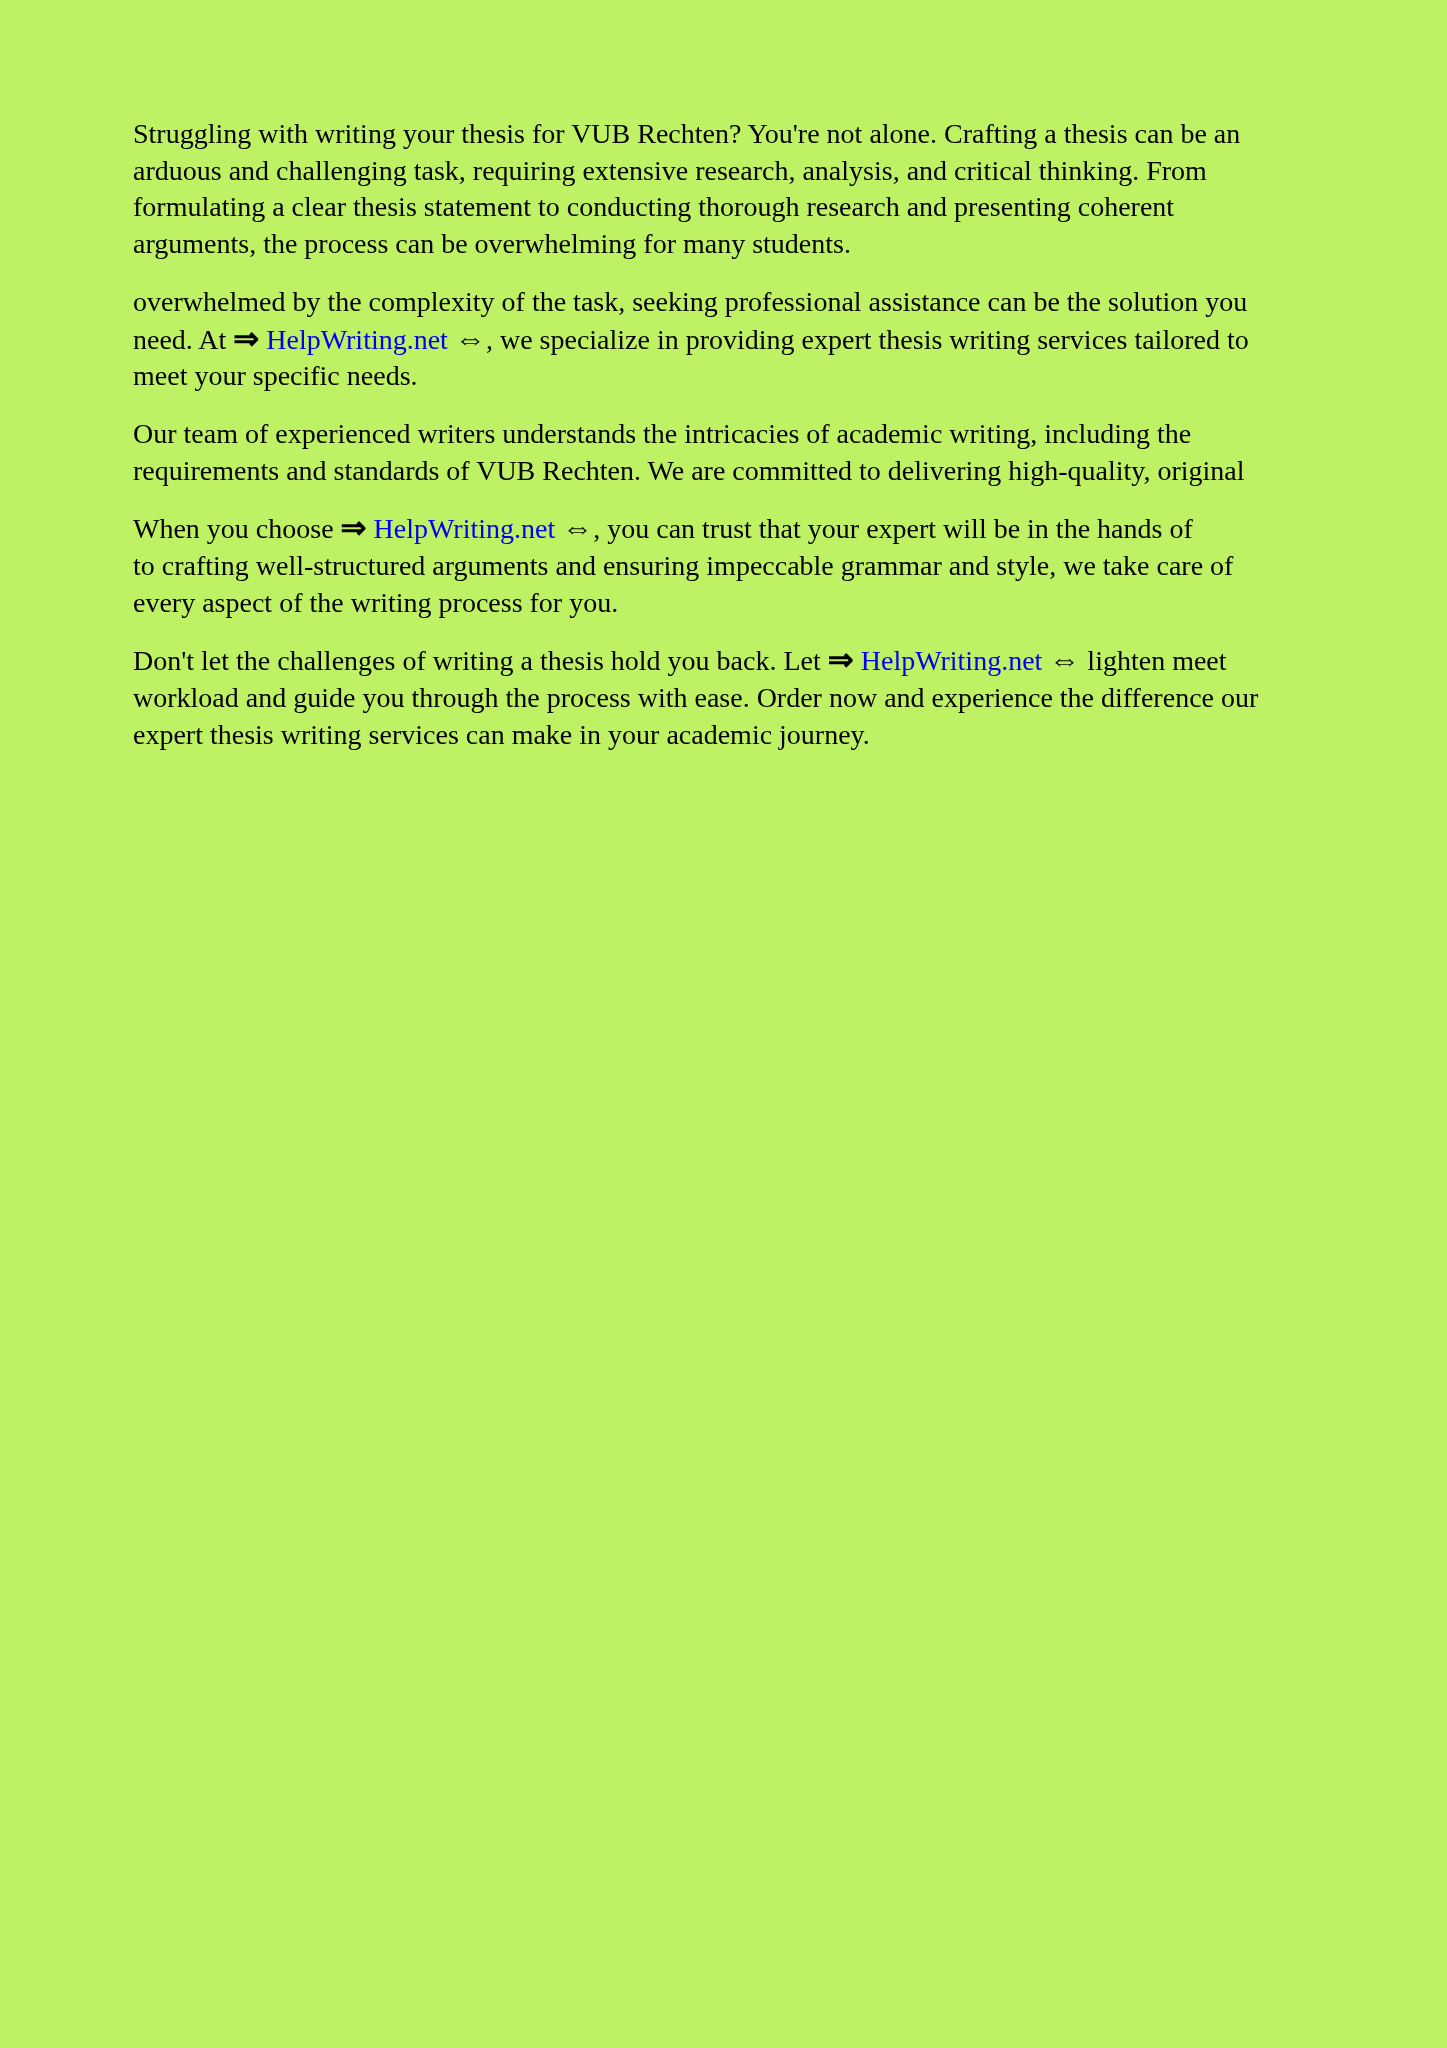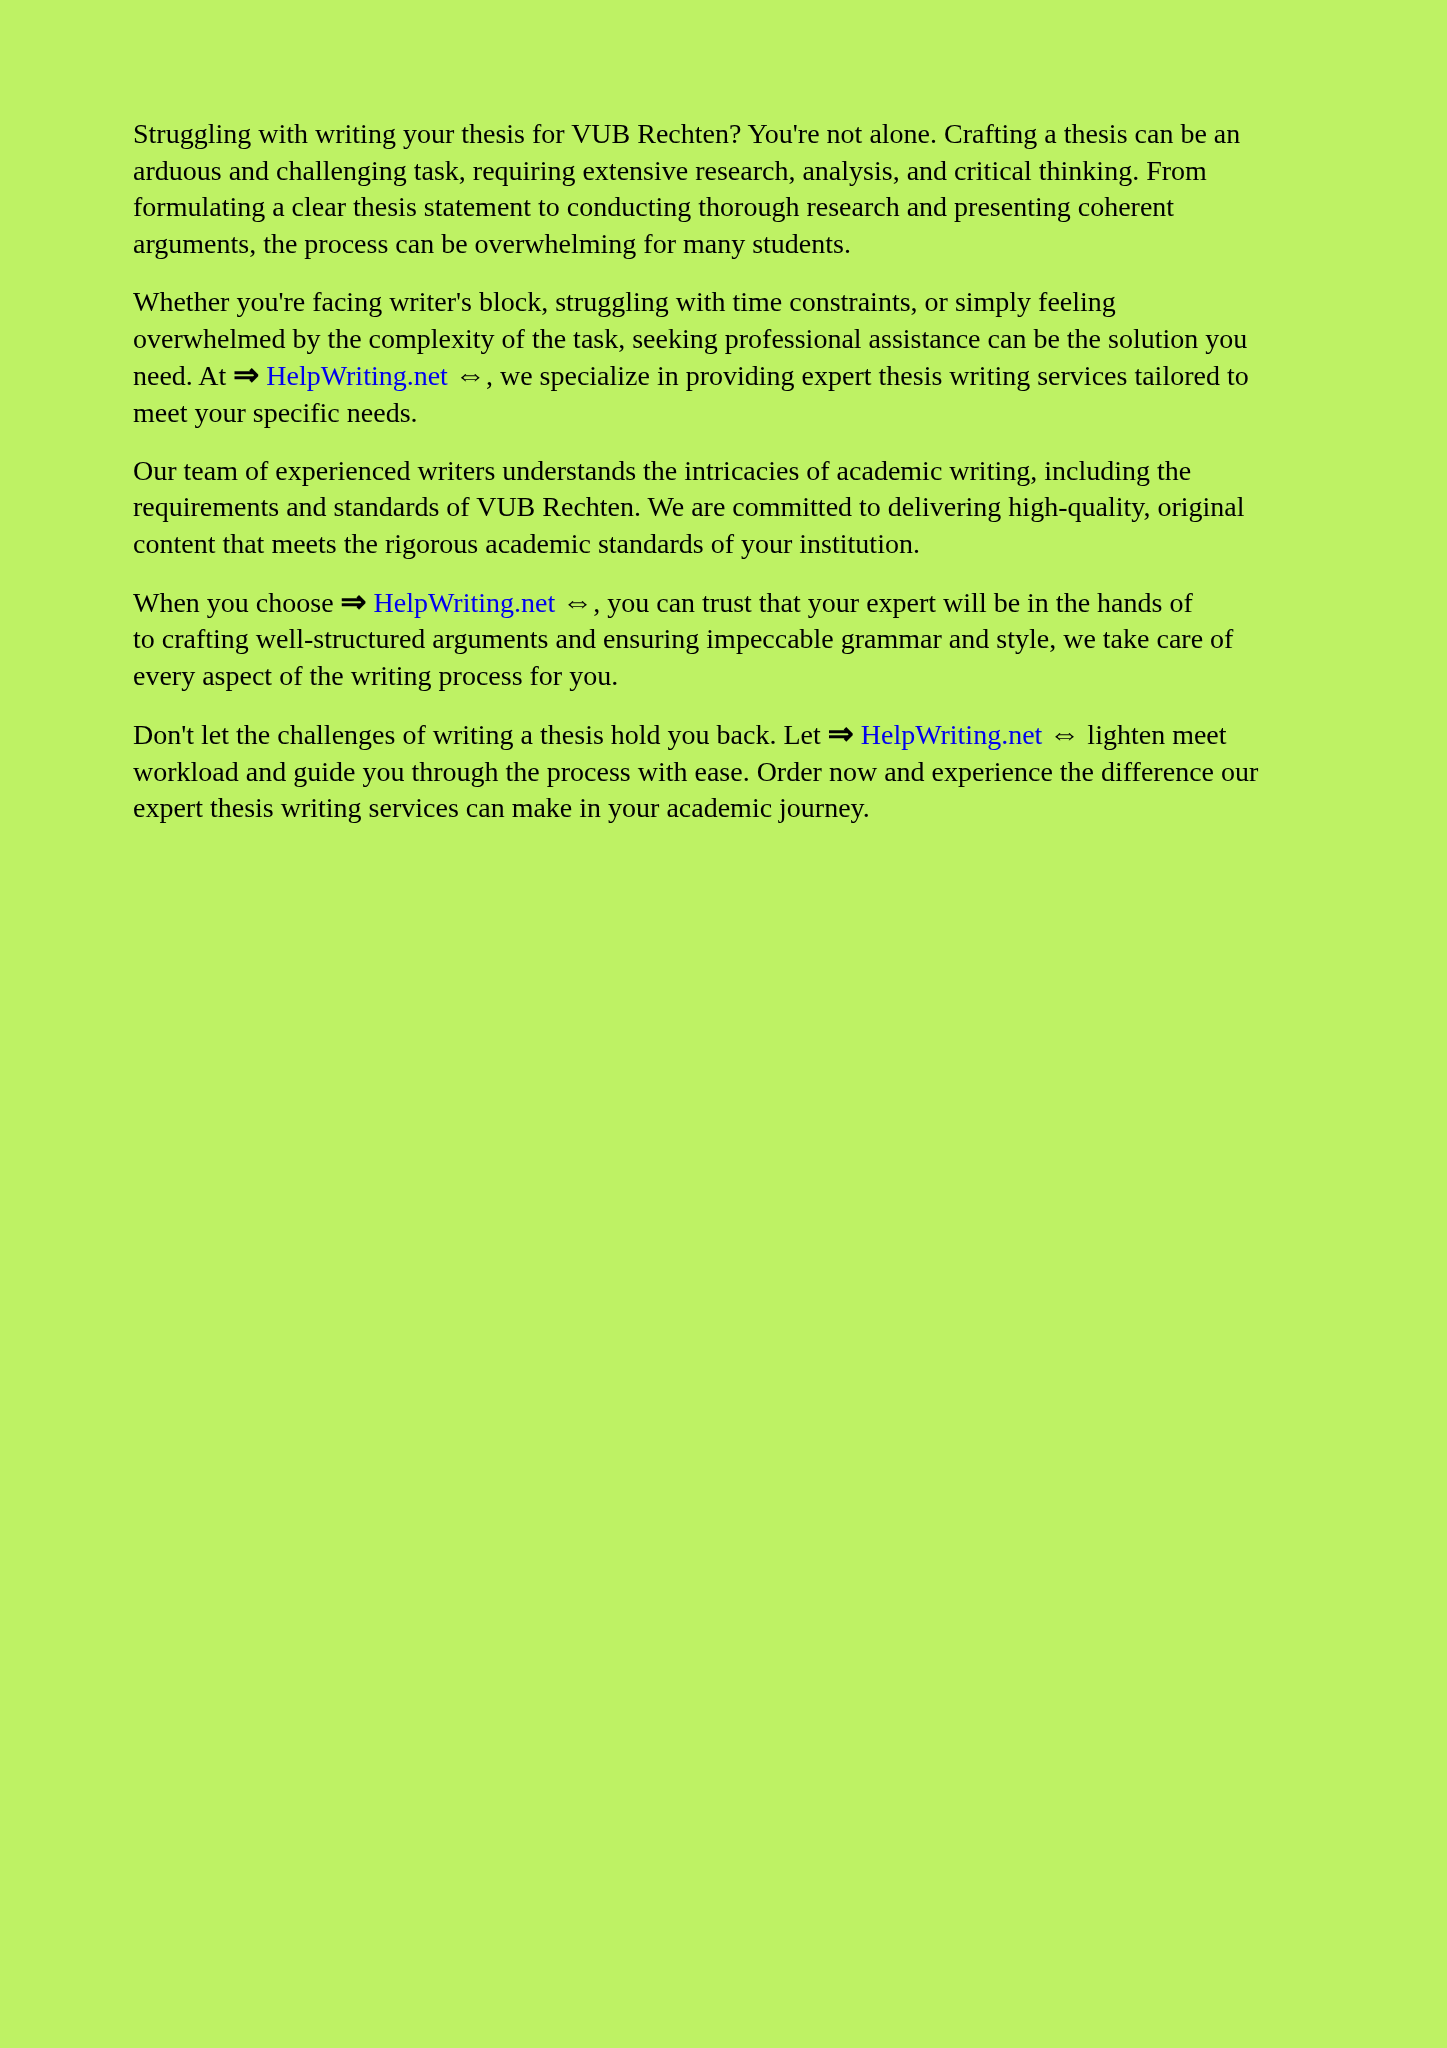--- a/index.html
+++ b/index.html
@@ -48,29 +48,27 @@
 
 <div class="page">
   <div class="text-block" id="text-block">
       <p class="para">
         <span class="line"><span>Struggling with writing your thesis for VUB Rechten? You're not alone. Crafting a thesis can be an</span></span>
         <span class="line"><span>arduous and challenging task, requiring extensive research, analysis, and critical thinking. From</span></span>
         <span class="line"><span>formulating a clear thesis statement to conducting thorough research and presenting coherent</span></span>
         <span class="line"><span>arguments, the process can be overwhelming for many students.</span></span>
       </p>
       <p class="para">
-        <span class="line"><span>Whether you're facing writer's block, struggling with time constraints, or simply feeling</span></span>
         <span class="line"><span>overwhelmed by the complexity of the task, seeking professional assistance can be the solution you</span></span>
         <span class="line"><span>need. At </span><span class="arrow">⇒</span><span> </span><a class="hw-link" style="color: rgb(1, 1, 238);">HelpWriting.net</a><span> </span><span class="arrow">⇔</span><span>, we specialize in providing expert thesis writing services tailored to</span></span>
         <span class="line"><span>meet your specific needs.</span></span>
       </p>
       <p class="para">
         <span class="line"><span>Our team of experienced writers understands the intricacies of academic writing, including the</span></span>
         <span class="line"><span>requirements and standards of VUB Rechten. We are committed to delivering high-quality, original</span></span>
-        <span class="line"><span>content that meets the rigorous academic standards of your institution.</span></span>
       </p>
       <p class="para">
         <span class="line"><span>When you choose </span><span class="arrow">⇒</span><span> </span><a class="hw-link" style="color: rgb(1, 1, 238);">HelpWriting.net</a><span> </span><span class="arrow">⇔</span><span>, you can trust that your expert will be in the hands of</span></span>
         <span class="line"><span>to crafting well-structured arguments and ensuring impeccable grammar and style, we take care of</span></span>
         <span class="line"><span>every aspect of the writing process for you.</span></span>
       </p>
       <p class="para">
         <span class="line"><span>Don't let the challenges of writing a thesis hold you back. Let </span><span class="arrow">⇒</span><span> </span><a class="hw-link" style="color: rgb(1, 1, 238);">HelpWriting.net</a><span> </span><span class="arrow">⇔</span><span> lighten meet</span></span>
         <span class="line"><span>workload and guide you through the process with ease. Order now and experience the difference our</span></span>
         <span class="line"><span>expert thesis writing services can make in your academic journey.</span></span>

